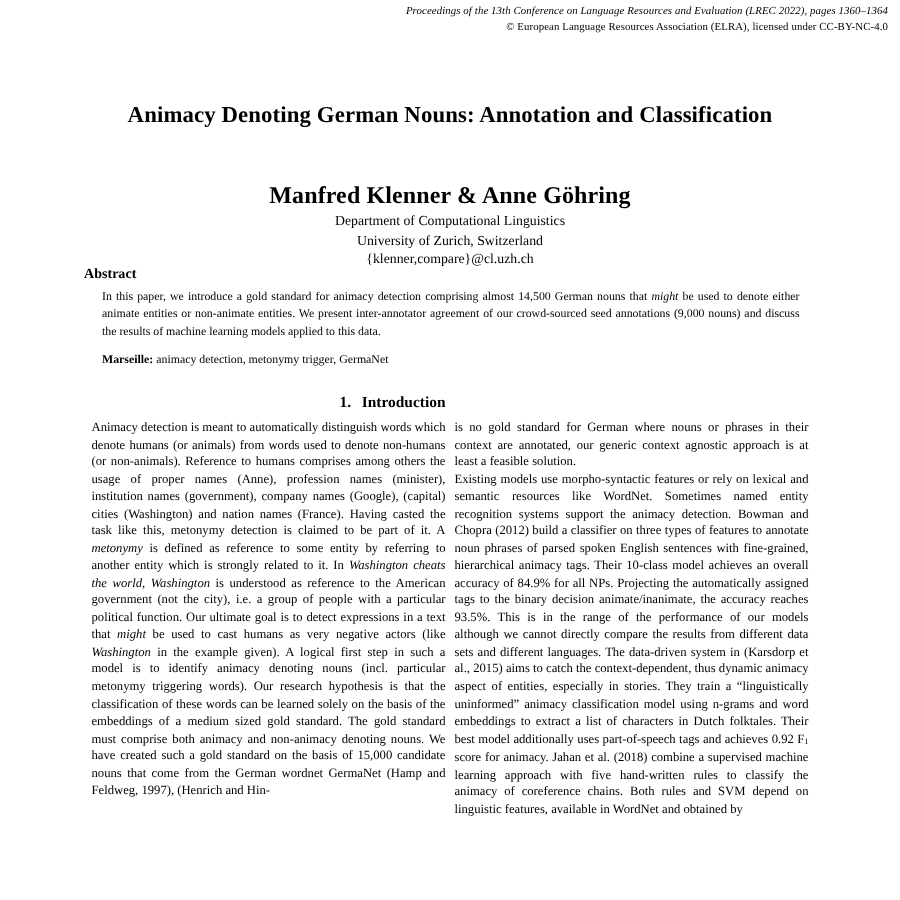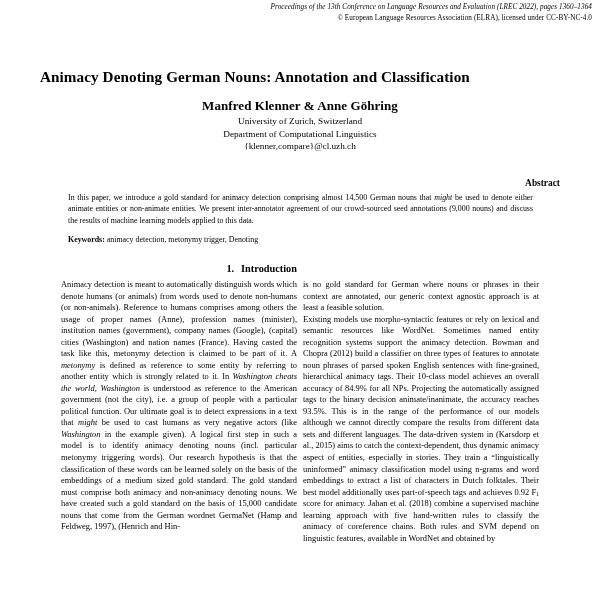--- a/index.html
+++ b/index.html
@@ -49,54 +49,56 @@
     margin-top: 0.5px;
     text-align: right;
   }
 
   
   .title {
     position: absolute;
     top: 68px;
     left: 40px;
     width: 520px;
+    text-align: center;
     font-size: 15.2px;
     font-weight: bold;
     letter-spacing: 0.005em;
   }
 
   .authors {
     position: absolute;
     top: 98px;
     left: 40px;
     width: 520px;
     text-align: center;
   }
   .authors .names {
-    font-size: 13px;
+    font-size: 16px;
     font-weight: bold;
     letter-spacing: 0.005em;
+    margin-top: 24px;
   }
   .authors .affil {
     font-size: 9.2px;
     line-height: 1.33;
     margin-top: 1px;
   }
   .authors .email {
     font-size: 9.2px;
     line-height: 1.33;
   }
 
   
   .abstract-head {
     position: absolute;
     top: 178px;
-    left: 40px;
+    left: 56px;
     width: 520px;
-    text-align: right;
+    text-align: left;
     font-size: 9.4px;
     font-weight: bold;
   }
   .abstract-body {
     position: absolute;
     top: 192px;
     left: 68px;
     width: 465px;
     font-size: 7.9px;
     line-height: 1.44;
@@ -156,29 +158,29 @@
 
   <div class="pub-header">
     <div class="line1">Proceedings of the 13th Conference on Language Resources and Evaluation (LREC 2022), pages 1360–1364</div>
     <div class="line3">© European Language Resources Association (ELRA), licensed under CC-BY-NC-4.0</div>
   </div>
 
   <div class="title">Animacy Denoting German Nouns: Annotation and Classification</div>
 
   <div class="authors">
     <div class="names">Manfred Klenner &amp; Anne Göhring</div>
+    <div class="affil">Department of Computational Linguistics</div>
     <div class="affil">University of Zurich, Switzerland</div>
-    <div class="affil">Department of Computational Linguistics</div>
     <div class="email">{klenner,compare}@cl.uzh.ch</div>
   </div>
 
   <div class="abstract-head">Abstract</div>
   <div class="abstract-body"><span>In this paper, we introduce a gold standard for animacy detection comprising almost 14,500 German nouns that </span><i>might</i><span> be used to denote either animate entities or non-animate entities. We present inter-annotator agreement of our crowd-sourced seed annotations (9,000 nouns) and discuss the results of machine learning models applied to this data.</span></div>
 
-  <div class="keywords"><b>Keywords:</b><span> animacy detection, metonymy trigger, Denoting</span></div>
+  <div class="keywords"><b>Marseille:</b><span> animacy detection, metonymy trigger, GermaNet</span></div>
 
   <div class="col col-left">
     <div class="section-head"><span class="num">1.</span><span>Introduction</span></div>
     <p><span>Animacy detection is meant to automatically distinguish words which denote humans (or animals) from words used to denote non-humans (or non-animals). Reference to humans comprises among others the usage of proper names (Anne), profession names (minister), institution names (government), company names (Google), (capital) cities (Washington) and nation names (France). Having casted the task like this, metonymy detection is claimed to be part of it. A </span><i>metonymy</i><span> is defined as reference to some entity by referring to another entity which is strongly related to it. In </span><i>Washington cheats the world</i><span>, </span><i>Washington</i><span> is understood as reference to the American government (not the city), i.e. a group of people with a particular political function. Our ultimate goal is to detect expressions in a text that </span><i>might</i><span> be used to cast humans as very negative actors (like </span><i>Washington</i><span> in the example given). A logical first step in such a model is to identify animacy denoting nouns (incl. particular metonymy triggering words). Our research hypothesis is that the classification of these words can be learned solely on the basis of the embeddings of a medium sized gold standard. The gold standard must comprise both animacy and non-animacy denoting nouns. We have created such a gold standard on the basis of 15,000 candidate nouns that come from the German wordnet GermaNet (Hamp and Feldweg, 1997), (Henrich and Hin-</span></p>
   </div>
 
   <div class="col col-right">
     <p>is no gold standard for German where nouns or phrases in their context are annotated, our generic context agnostic approach is at least a feasible solution.</p>
     <p><span>Existing models use morpho-syntactic features or rely on lexical and semantic resources like WordNet. Sometimes named entity recognition systems support the animacy detection. Bowman and Chopra (2012) build a classifier on three types of features to annotate noun phrases of parsed spoken English sentences with fine-grained, hierarchical animacy tags. Their 10-class model achieves an overall accuracy of 84.9% for all NPs. Projecting the automatically assigned tags to the binary decision animate/inanimate, the accuracy reaches 93.5%. This is in the range of the performance of our models although we cannot directly compare the results from different data sets and different languages. The data-driven system in (Karsdorp et al., 2015) aims to catch the context-dependent, thus dynamic animacy aspect of entities, especially in stories. They train a “linguistically uninformed” animacy classification model using n-grams and word embeddings to extract a list of characters in Dutch folktales. Their best model additionally uses part-of-speech tags and achieves 0.92 F</span><sub>1</sub><span> score for animacy. Jahan et al. (2018) combine a supervised machine learning approach with five hand-written rules to classify the animacy of coreference chains. Both rules and SVM depend on linguistic features, available in WordNet and obtained by</span></p>
   </div>

